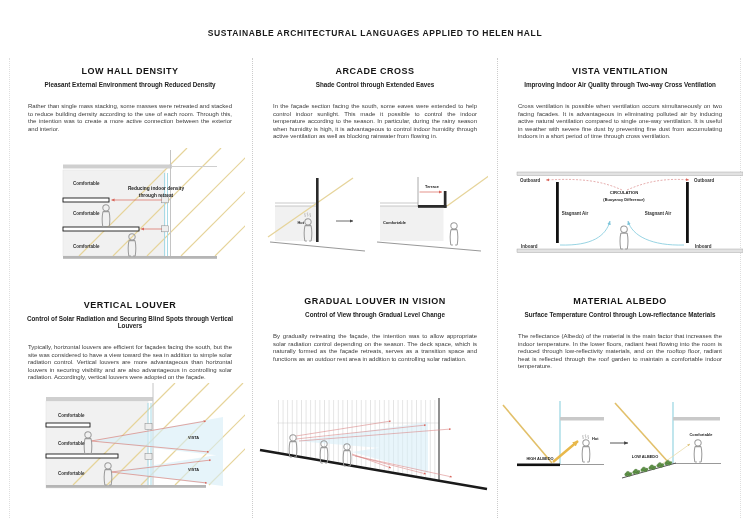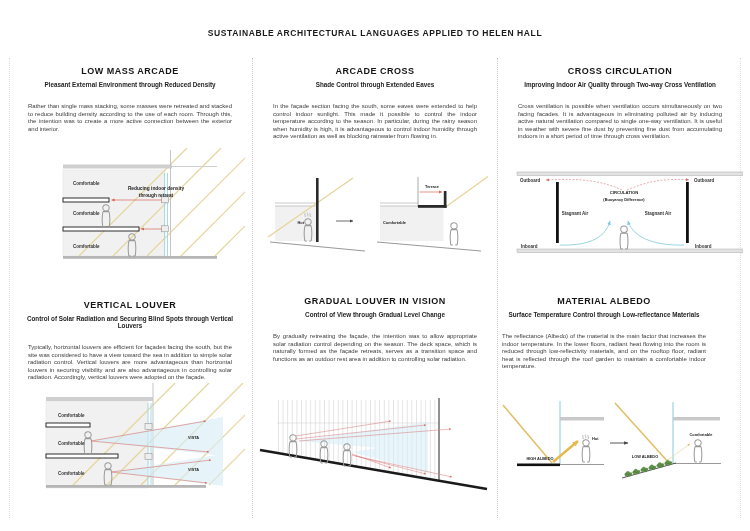--- a/index.html
+++ b/index.html
@@ -57,50 +57,50 @@
 <div id="page">
 
   <div id="main-title">SUSTAINABLE ARCHITECTURAL LANGUAGES APPLIED TO HELEN HALL</div>
 
   <div class="vsep edge" style="left:9px"></div>
   <div class="vsep" style="left:252px"></div>
   <div class="vsep" style="left:497px"></div>
   <div class="vsep edge" style="left:740px"></div>
 
   <div class="panel" style="left:18px;top:66px">
-    <h3>LOW MASS ARCADE</h3>
+    <h3>LOW HALL DENSITY</h3>
     <div class="sub">Pleasant External Environment through Reduced Density</div>
     <div class="body">Rather than single mass stacking, some masses were retreated and stacked to reduce building density according to the use of each room. Through this, the intention was to create a more active connection between the exterior and interior.</div>
   </div>
 
   <div class="panel" style="left:263px;top:66px">
     <h3>ARCADE CROSS</h3>
     <div class="sub">Shade Control through Extended Eaves</div>
     <div class="body">In the façade section facing the south, some eaves were extended to help control indoor sunlight. This made it possible to control the indoor temperature according to the season. In particular, during the rainy season when humidity is high, it is advantageous to control indoor humidity through active ventilation as well as blocking rainwater from flowing in.</div>
   </div>
 
   <div class="panel" style="left:508px;top:66px">
-    <h3>CROSS CIRCULATION</h3>
+    <h3>VISTA VENTILATION</h3>
     <div class="sub">Improving Indoor Air Quality through Two-way Cross Ventilation</div>
     <div class="body">Cross ventilation is possible when ventilation occurs simultaneously on two facing facades. It is advantageous in eliminating polluted air by inducing active natural ventilation compared to single one-way ventilation. It is useful in weather with severe fine dust by preventing fine dust from accumulating indoors in a short period of time through cross ventilation.</div>
   </div>
 
   <div class="panel" style="left:18px;top:300px">
     <h3>VERTICAL LOUVER</h3>
     <div class="sub">Control of Solar Radiation and Securing Blind Spots through Vertical Louvers</div>
     <div class="body">Typically, horizontal louvers are efficient for façades facing the south, but the site was considered to have a view toward the sea in addition to simple solar radiation control. Vertical louvers are more advantageous than horizontal louvers in securing visibility and are also advantageous in controlling solar radiation. Accordingly, vertical louvers were adopted on the façade.</div>
   </div>
 
   <div class="panel" style="left:263px;top:296px">
     <h3>GRADUAL LOUVER IN VISION</h3>
     <div class="sub">Control of View through Gradual Level Change</div>
     <div class="body">By gradually retreating the façade, the intention was to allow appropriate solar radiation control depending on the season. The deck space, which is naturally formed as the façade retreats, serves as a transition space and functions as an outdoor rest area in addition to controlling solar radiation.</div>
   </div>
 
-  <div class="panel" style="left:492px;top:296px">
+  <div class="panel" style="left:508px;top:296px">
     <h3>MATERIAL ALBEDO</h3>
     <div class="sub">Surface Temperature Control through Low-reflectance Materials</div>
     <div class="body">The reflectance (Albedo) of the material is the main factor that increases the indoor temperature. In the lower floors, radiant heat flowing into the room is reduced through low-reflectivity materials, and on the rooftop floor, radiant heat is reflected through the roof garden to maintain a comfortable indoor temperature.</div>
   </div>
 
   <svg class="diag" style="left:25px;top:148px" width="220" height="135" viewBox="0 0 220 135">
     <rect x="38" y="22" width="102" height="86" fill="#f1f1f1" stroke="#e3e3e3" stroke-width="0.6"></rect>
     <g stroke="#E6D49A" stroke-width="1.2">
       <line x1="162" y1="0" x2="54" y2="108"></line>
         <line x1="196" y1="0" x2="88" y2="108"></line>

